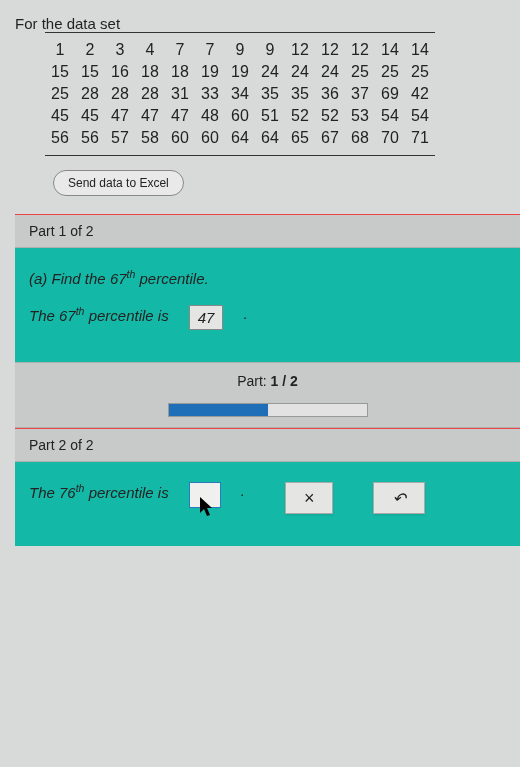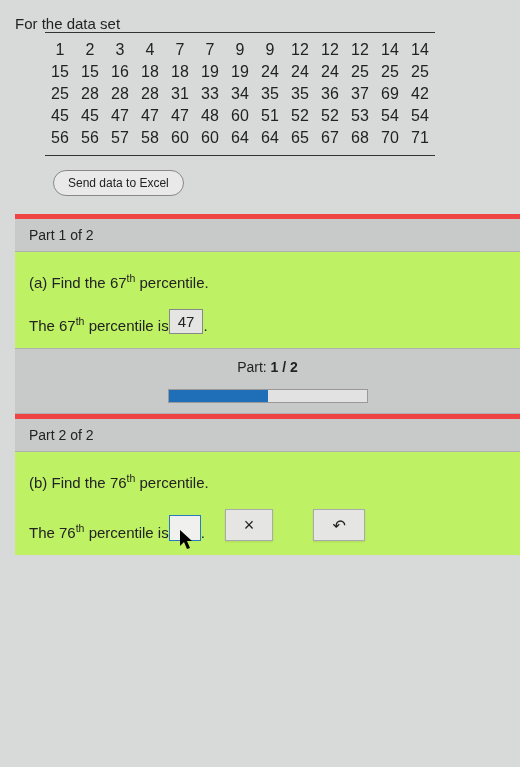--- a/index.html
+++ b/index.html
@@ -33,30 +33,31 @@
       border-radius: 16px;
       background: #e8e9e8;
       font-size: 12px;
       cursor: pointer;
       display: inline-block;
     }
     .part-header {
       background: #c8cac9;
       padding: 8px 14px;
       font-size: 14px;
-      border-top: 5px solid #ef4444;
+      border-top: 1px solid #ef4444;
       border-bottom: 1px solid #b0b0b0;
     }
     .part-body {
-      padding: 20px 14px 14px 14px;
-      background: #bef264;
+      padding: 20px 14px 32px 14px;
+      background: #14b8a6;
       font-size: 15px;
+      font-style: italic;
     }
     .question { margin-bottom: 18px; }
-    .answer-line { display: flex; align-items: flex-end; gap: 0; flex-wrap: wrap; }
+    .answer-line { display: flex; align-items: flex-start; gap: 20px; flex-wrap: wrap; }
     sup { font-size: 0.7em; vertical-align: super; }
     .answer-box {
       border: 1.5px solid #888;
       padding: 3px 8px;
       background: #e5e6e4;
       font-size: 15px;
       min-width: 30px;
       text-align: center;
       display: inline-block;
     }
@@ -213,23 +214,20 @@
     <span>
       <span>Part: </span><b>1 / 2</b>
     </span>
     <div class="progress-bar">
       <div class="progress-fill" id="progress-fill" style="width: 50%;"></div>
     </div>
   </div>
 
   <div class="part-header">Part 2 of 2</div>
   <div class="part-body">
-    <div class="question">
-      <span>(b) Find the </span><span>76</span><sup>th</sup><span> percentile.</span>
-    </div>
     <div class="answer-line">
       <span><span>The </span><span>76</span><sup>th</sup><span> percentile is </span></span>
       <span class="input-box">
         <svg class="cursor-arrow" width="18" height="22" viewBox="0 0 18 22">
           <path d="M0 0 L0 16 L4 12 L7 19 L10 18 L7 11 L12 11 Z" fill="#000"></path>
         </svg>
       </span>
       <span>.</span>
       <div class="toolbar">
         <div class="tool-btn">

